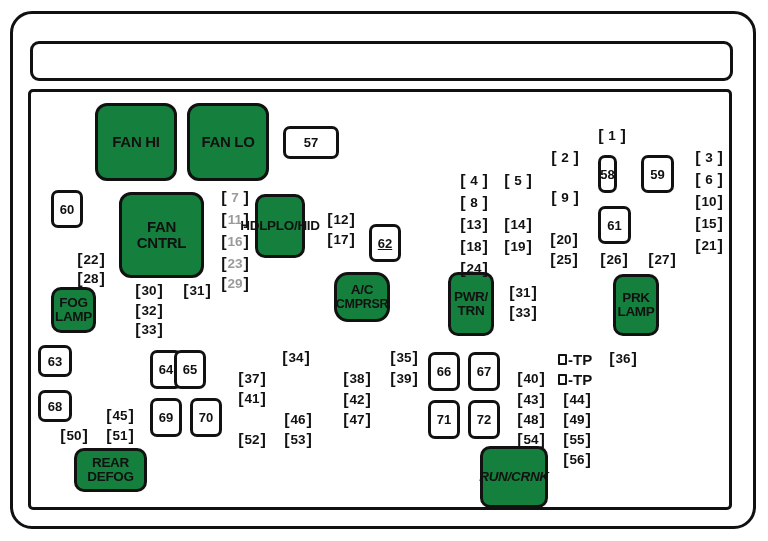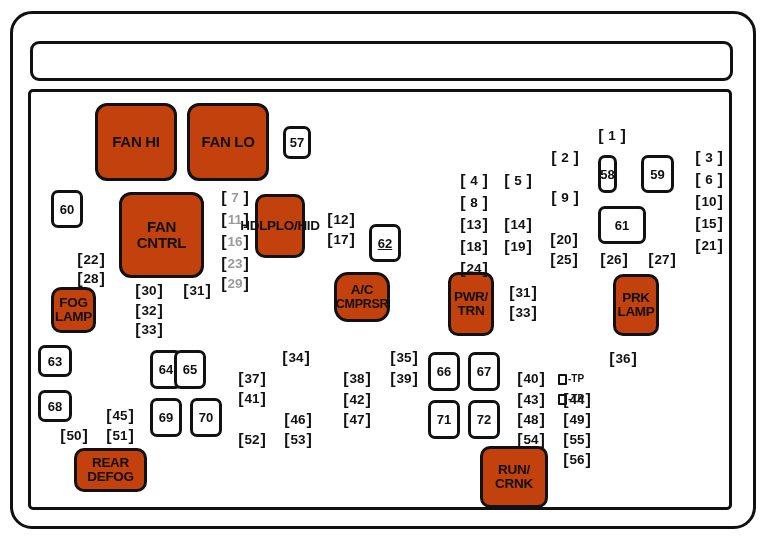--- a/index.html
+++ b/index.html
@@ -13,21 +13,21 @@
       border:3px solid #111;border-radius:22px;background:#fff;box-sizing:border-box;}
   .top-bar{position:absolute;left:30px;top:41px;width:703px;height:40px;
       border:3px solid #111;border-radius:9px;background:#fff;box-sizing:border-box;}
   .main-panel{position:absolute;left:28px;top:89px;width:704px;height:421px;
       border:3px solid #111;border-radius:5px;background:#fff;box-sizing:border-box;}
 
   
   .it{position:absolute;box-sizing:border-box;}
 
   
-  .relay{border:3px solid #111;background:#c2410c;display:flex;align-items:center;
+  .relay{border:3px solid #111;background:#15803d;display:flex;align-items:center;
       justify-content:center;text-align:center;color:#111;font-weight:700;
       line-height:1.04;letter-spacing:-0.3px;}
   .relay.big{border-radius:12px;font-size:15px;}
   .relay.mid{border-radius:10px;font-size:13.5px;}
 
   
   .notch{border:3px solid #111;background:#fff;display:flex;align-items:center;
       justify-content:center;color:#111;font-weight:700;font-size:13px;border-radius:7px;}
 
   
@@ -35,21 +35,21 @@
         color:#111;font-weight:700;font-size:13.5px;white-space:nowrap;
         letter-spacing:0px;line-height:1;}
   .fuse .brk{font-weight:700;font-size:16px;line-height:1;display:inline-block;}
   .fuse .brk.l{margin-right:1px;}
   .fuse .brk.r{margin-left:1px;}
   .fuse .num{display:inline-block;min-width:15px;text-align:center;}
   .fuse.dim .num{color:#9a9a9a;}
 
   
   .tp{display:flex;align-items:center;color:#111;font-weight:700;
-      font-size:10px;white-space:nowrap;line-height:1;margin-top:20px;}
+      font-size:15px;white-space:nowrap;line-height:1;}
   .tp .sq{display:inline-block;width:9px;height:11px;border:2.5px solid #111;
       border-radius:1px;box-sizing:border-box;margin-right:1px;}
 </style>
 </head>
 <body>
 
 <div id="stage">
 
   <div class="outer-frame"></div>
   <div class="top-bar"></div>
@@ -92,46 +92,46 @@
   <div class="it relay mid" style="left:613px;top:274px;width:46px;height:62px;flex-direction:column;">
     <span>PRK</span>
     <span>LAMP</span>
   </div>
 
   <div class="it relay mid" style="left:74px;top:448px;width:73px;height:44px;flex-direction:column;">
     <span>REAR</span>
     <span>DEFOG</span>
   </div>
 
-  <div class="it relay mid" style="left:480px;top:446px;width:68px;height:62px;flex-direction:column;">
+  <div class="it relay mid" style="left:480px;top:446px;width:68px;height:62px;flex-direction:row;font-style:italic;">
     <span>RUN/</span>
     <span>CRNK</span>
   </div>
 
-  <div class="it notch" style="left:283px;top:126px;width:28px;height:33px;">
+  <div class="it notch" style="left:283px;top:126px;width:56px;height:33px;">
     <span>57</span>
     </div>
 
   <div class="it notch" style="left:51px;top:190px;width:32px;height:38px;">
     <span>60</span>
     </div>
 
   <div class="it notch" style="left:369px;top:224px;width:32px;height:38px;text-decoration:underline;">
     <span>62</span>
     </div>
 
   <div class="it notch" style="left:598px;top:155px;width:19px;height:38px;">
     <span>58</span>
     </div>
 
   <div class="it notch" style="left:641px;top:155px;width:33px;height:38px;">
     <span>59</span>
     </div>
 
-  <div class="it notch" style="left:598px;top:206px;width:48px;height:38px;">
+  <div class="it notch" style="left:598px;top:206px;width:33px;height:38px;">
     <span>61</span>
     </div>
 
   <div class="it notch" style="left:38px;top:345px;width:34px;height:32px;">
     <span>63</span>
     </div>
 
   <div class="it notch" style="left:38px;top:390px;width:34px;height:32px;">
     <span>68</span>
     </div>

